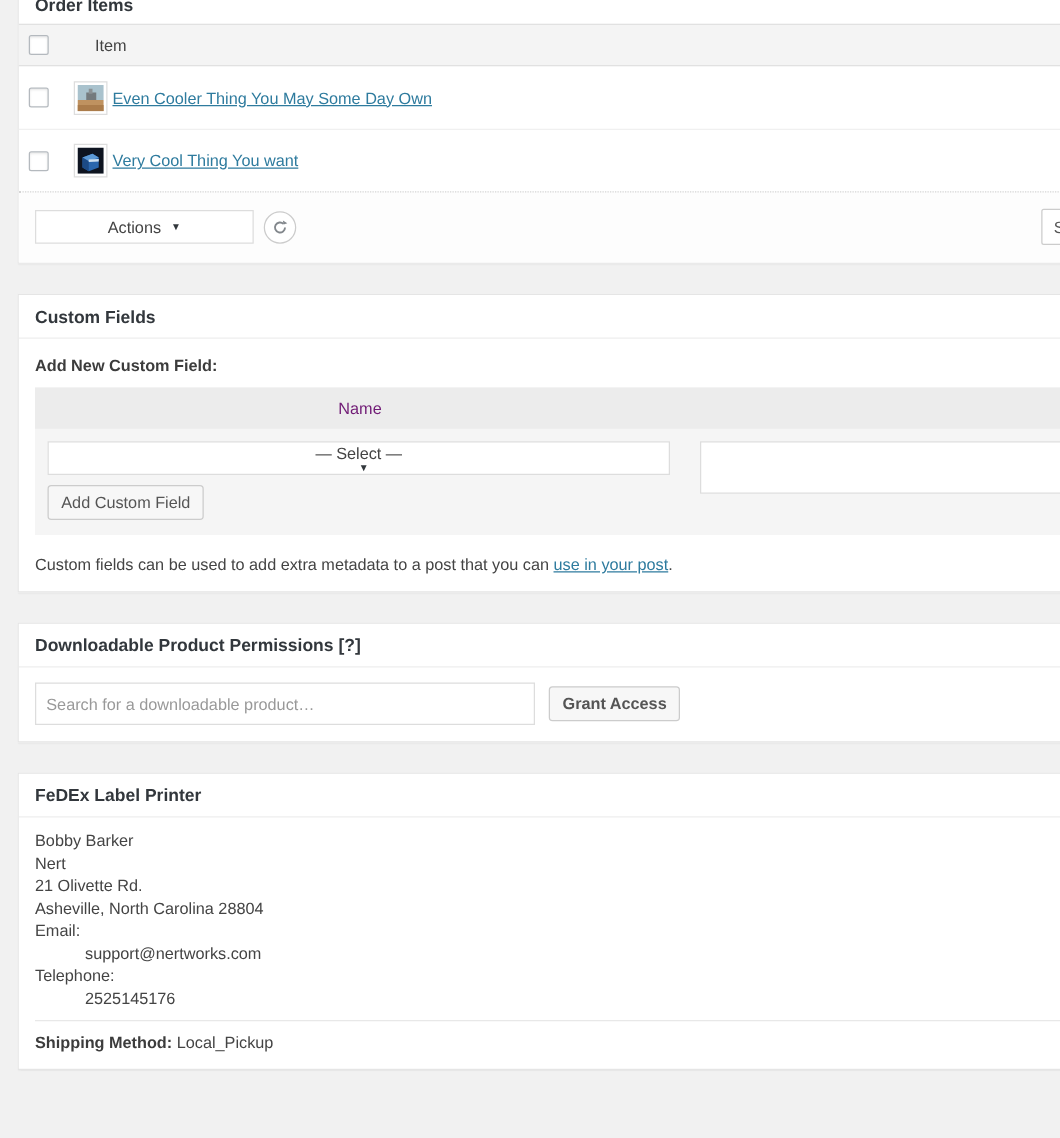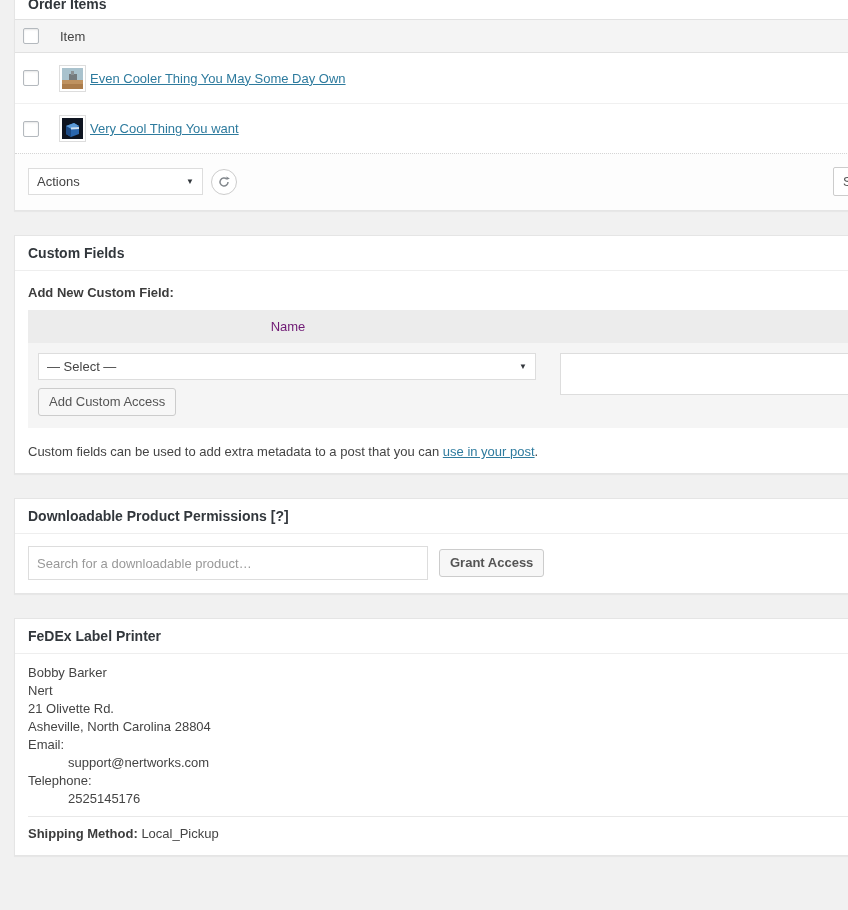--- a/index.html
+++ b/index.html
@@ -29,42 +29,42 @@
 
   
   #panel-order-items { margin-top: -14px; }
   #panel-order-items .panel-title { border-bottom: none; padding-bottom: 7px; }
   .oi-header {
     display: flex; align-items: center; height: 34px;
     background: #f4f4f4;
     border-top: 1px solid #e1e1e1; border-bottom: 1px solid #e1e1e1;
     padding-left: 8px; color: #444;
   }
-  .oi-header .col-label { margin-left: 21px; }
+  .oi-header .col-label { margin-left: 37px; }
   .checkbox {
     width: 16px; height: 16px; background: #fff;
     border: 1px solid #b4b9be; border-radius: 2px;
     box-shadow: inset 0 1px 2px rgba(0,0,0,.1);
     flex: 0 0 auto; cursor: pointer;
   }
   .oi-row { display: flex; align-items: center; height: 50px; padding-left: 8px; }
   .oi-row + .oi-row { border-top: 1px solid #f0f0f0; }
   .thumb {
     margin-left: 20px; width: 27px; height: 27px;
     padding: 2px; border: 1px solid #ddd; background: #fff; flex: 0 0 auto;
   }
   .thumb svg { display: block; width: 21px; height: 21px; }
   .oi-row a { margin-left: 4px; }
   .oi-footer {
     position: relative; height: 57px; background: #fdfdfd;
     border-top: 1px dotted #d5d5d5;
     padding: 14px 0 0 13px;
   }
   .wp-select {
-    display: inline-flex; align-items: center; justify-content: space-between;
+    display: inline-flex; align-items: center; justify-content: center;
     height: 27px; border: 1px solid #ddd; background: #fff;
     padding: 0 8px; color: #444; cursor: pointer; vertical-align: middle;
   }
   .wp-select .arrow { font-size: 8px; color: #32373c; margin-left: 8px; }
   #actions-select { width: 175px; }
   .refresh-btn {
     width: 26px; height: 26px; border-radius: 50%;
     border: 1px solid #ccc; background: #fff;
     display: inline-flex; align-items: center; justify-content: center;
     margin-left: 4px; vertical-align: middle; cursor: pointer; padding: 0;
@@ -81,21 +81,21 @@
     border-radius: 2px; background: #fff; padding: 0 9px;
   }
 
   
   .add-new-label { margin: 14px 13px 10px; font-weight: bold; color: #3c3c3c; }
   .cf-table { margin: 0 13px; background: #f5f5f5; width: 834px; }
   .cf-head { height: 33px; background: #ececec; display: flex; }
   .cf-head-name { width: 520px; text-align: center; line-height: 33px; color: #701a75; }
   .cf-body { display: flex; padding: 10px 0 0 10px; }
   .cf-col-left { width: 498px; }
-  #name-select { width: 498px; }
+  #name-select { width: 498px; flex-direction: column; }
   .cf-value-textarea {
     margin-left: 24px; width: 300px; height: 42px;
     border: 1px solid #ddd; background: #fff; resize: none;
     font-family: inherit; font-size: 13px; padding: 4px 6px;
   }
   .enter-new { display: inline-block; margin: 12px 0 0; }
   .cf-add-btn { margin: 8px 0 12px; }
   .cf-help { margin: 16px 13px 14px; color: #444; }
 
   
@@ -177,21 +177,21 @@
   <div class="cf-table">
     <div class="cf-head">
       <div class="cf-head-name">Name</div>
     </div>
     <div class="cf-body">
       <div class="cf-col-left">
         <span class="wp-select" id="name-select">
           <span>— Select —</span>
           <span class="arrow">▼</span>
         </span>
-        <button class="btn cf-add-btn">Add Custom Access</button>
+        <button class="btn cf-add-btn">Add Custom Field</button>
       </div>
       <textarea class="cf-value-textarea" style=""></textarea>
     </div>
   </div>
 
   <div class="cf-help">
     <span>Custom fields can be used to add extra metadata to a post that you can </span><a class="underlined">use in your post</a><span>.</span>
   </div>
 </div>
 

